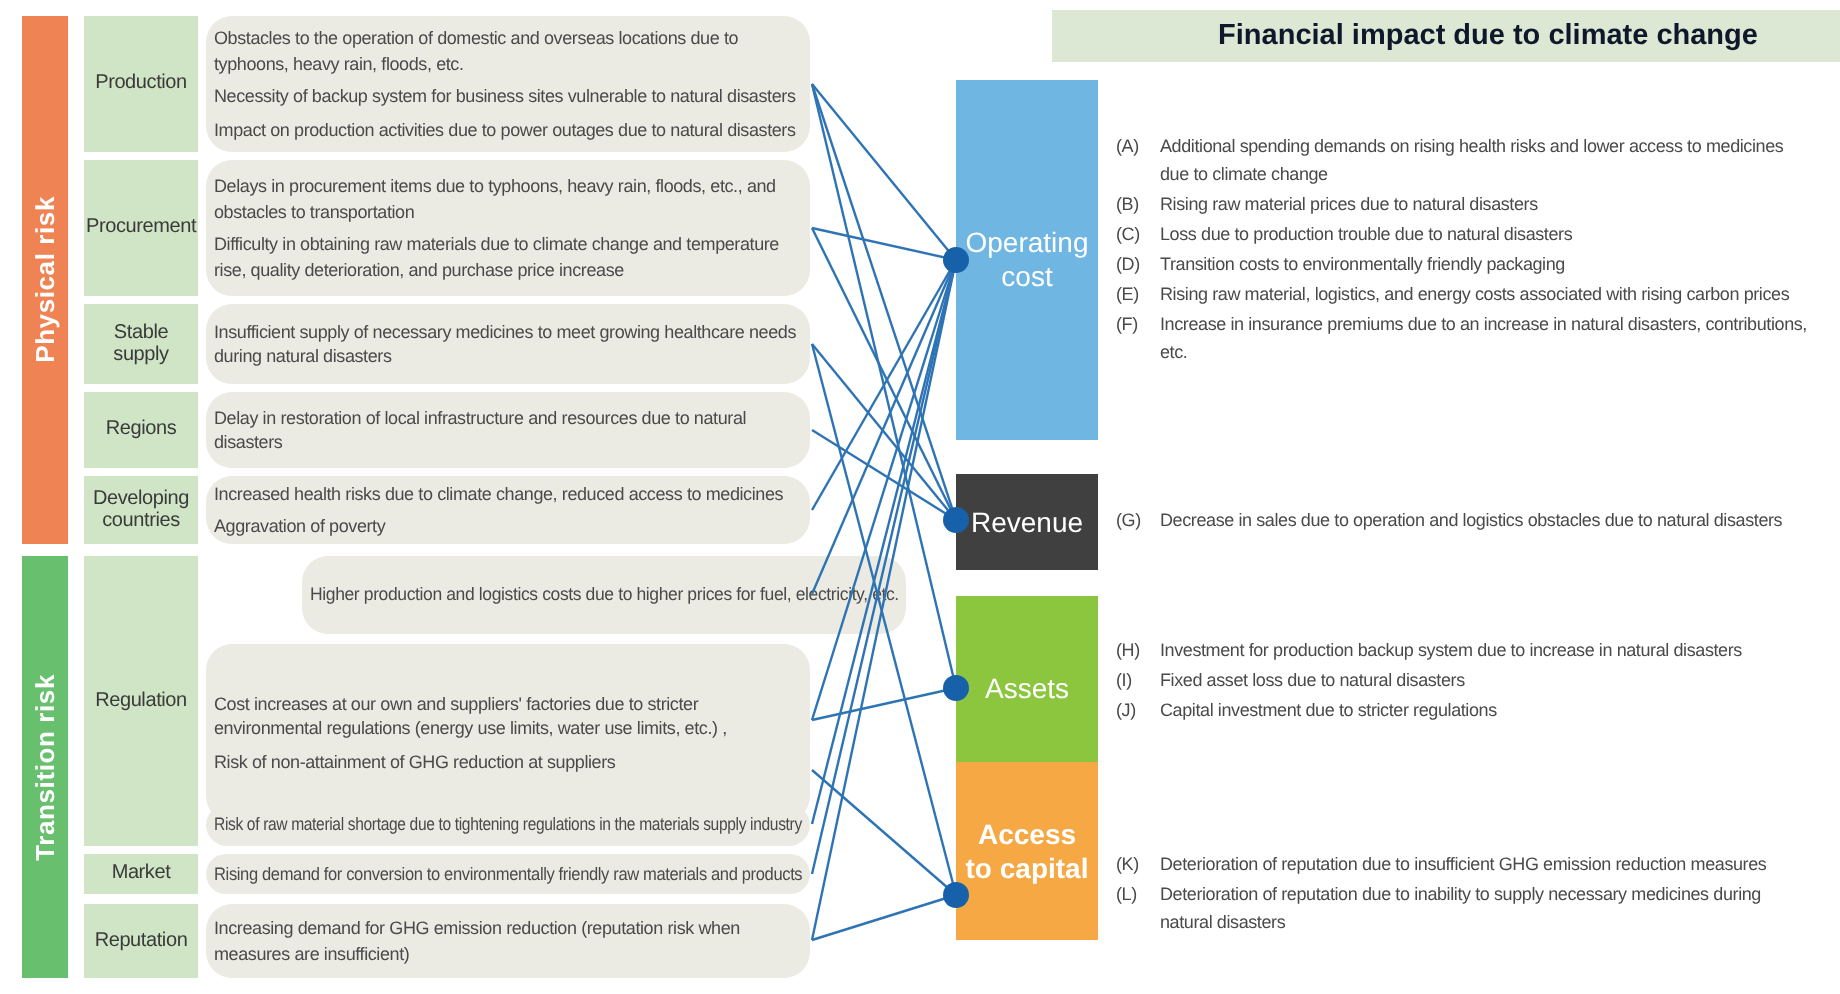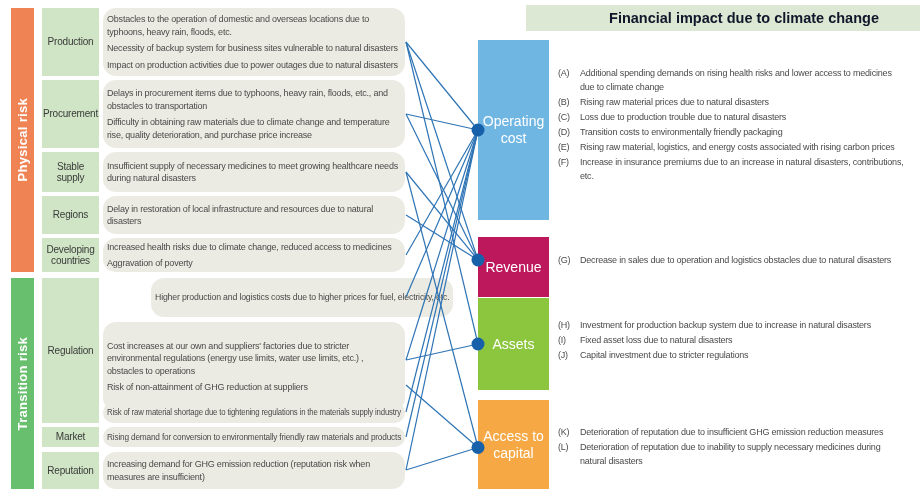--- a/index.html
+++ b/index.html
@@ -107,21 +107,20 @@
         <div class="label-box">Regulation</div>
         <div class="cell" style="top: 0px; height: 39px; margin-left: 48px;">
           <div class="item">
             <div class="tline"><span class="fitline" style="transform: scaleX(0.974);">Higher production and logistics costs due to higher prices for fuel, electricity, etc.</span></div>
           </div>
         </div>
         <div class="cell" style="top: 44px; height: 89px;">
           <div class="item">
             <div class="tline"><span class="fitline">Cost increases at our own and suppliers' factories due to stricter</span></div>
             <div class="tline"><span class="fitline">environmental regulations (energy use limits, water use limits, etc.) ,</span></div>
-            <div class="tline"><span class="fitline">obstacles to operations</span></div>
           </div>
           <div class="item">
             <div class="tline"><span class="fitline">Risk of non-attainment of GHG reduction at suppliers</span></div>
           </div>
         </div>
         <div class="cell" style="top: 124px; height: 21px;">
           <div class="item">
             <div class="tline"><span class="fitline" style="transform: scaleX(0.865);">Risk of raw material shortage due to tightening regulations in the materials supply industry</span></div>
           </div>
         </div>
@@ -179,21 +178,21 @@
           </div>
         </div>
         <div class="imp-item">
           <div class="imp-key">(F)</div>
           <div class="imp-lines">
             <div class="tline"><span class="fitline">Increase in insurance premiums due to an increase in natural disasters, contributions,</span></div>
             <div class="tline"><span class="fitline">etc.</span></div>
           </div>
         </div>
       </div>
-      <div class="impact-box" style="top: 237px; height: 60px; background: #be185d;">Revenue</div>
+      <div class="impact-box" style="top: 237px; height: 48px; background: #404040;">Revenue</div>
       <div class="impact-list" style="top: 253px;">
         <div class="imp-item">
           <div class="imp-key">(G)</div>
           <div class="imp-lines">
             <div class="tline"><span class="fitline">Decrease in sales due to operation and logistics obstacles due to natural disasters</span></div>
           </div>
         </div>
       </div>
       <div class="impact-box" style="top: 298px; height: 92px; background: rgb(140, 198, 62);">Assets</div>
       <div class="impact-list" style="top: 318px;">
@@ -209,21 +208,21 @@
             <div class="tline"><span class="fitline">Fixed asset loss due to natural disasters</span></div>
           </div>
         </div>
         <div class="imp-item">
           <div class="imp-key">(J)</div>
           <div class="imp-lines">
             <div class="tline"><span class="fitline">Capital investment due to stricter regulations</span></div>
           </div>
         </div>
       </div>
-      <div class="impact-box" style="top: 400px; height: 89px; background: rgb(246, 168, 68);">Access to capital</div>
+      <div class="impact-box" style="top: 381px; height: 89px; background: rgb(246, 168, 68); font-weight: bold;">Access to capital</div>
       <div class="impact-list" style="top: 425px;">
         <div class="imp-item">
           <div class="imp-key">(K)</div>
           <div class="imp-lines">
             <div class="tline"><span class="fitline">Deterioration of reputation due to insufficient GHG emission reduction measures</span></div>
           </div>
         </div>
         <div class="imp-item">
           <div class="imp-key">(L)</div>
           <div class="imp-lines">

